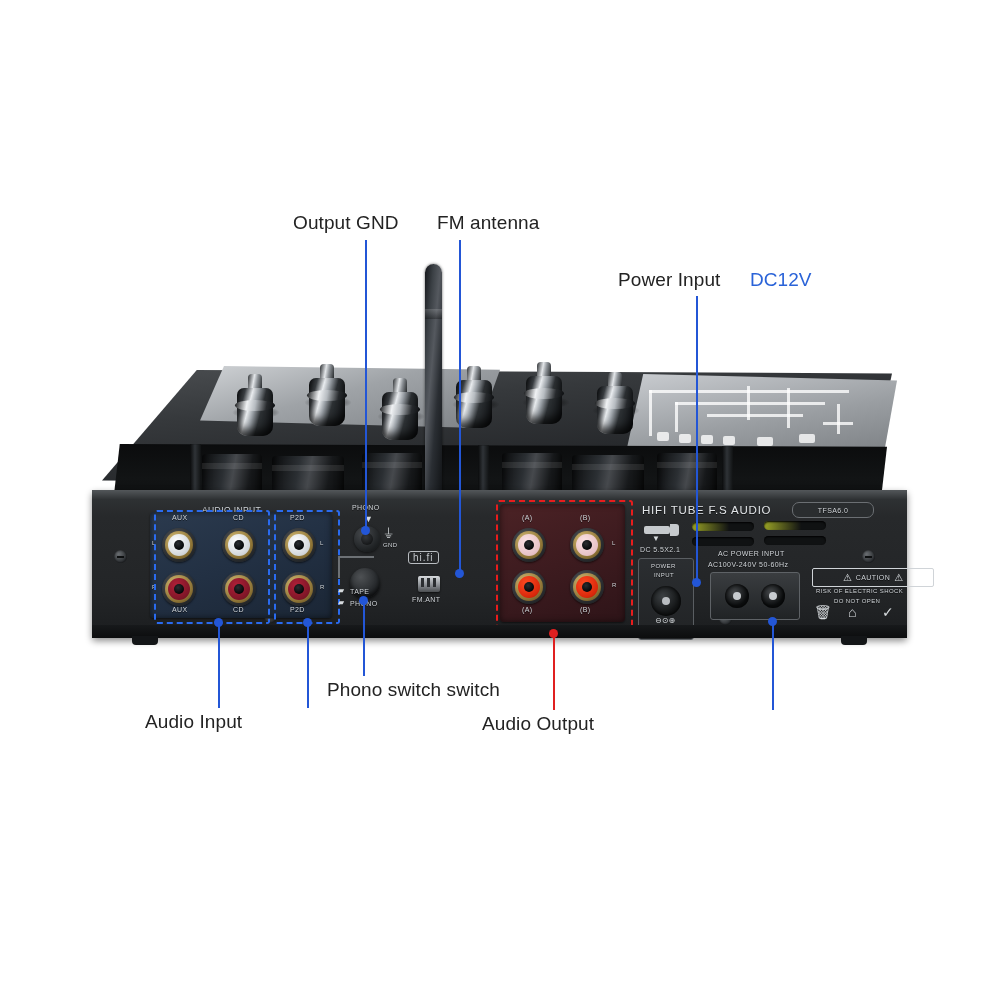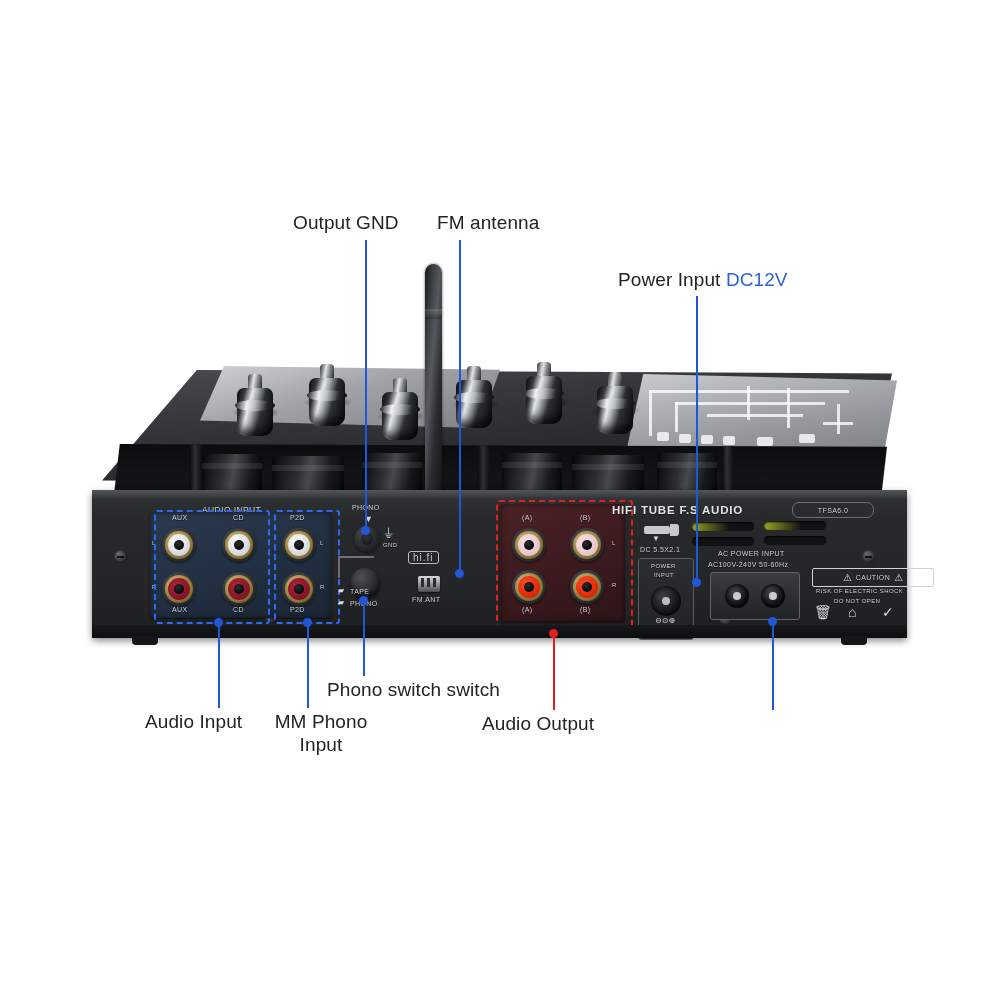--- a/index.html
+++ b/index.html
@@ -2,21 +2,21 @@
 <html><head>
 <meta charset="utf-8">
 <style>
   html,body{margin:0;padding:0;background:#fff;}
   body{width:1000px;height:1000px;position:relative;overflow:hidden;
        font-family:"Liberation Sans","DejaVu Sans",sans-serif;}
   #stage{position:absolute;inset:0;background:#ffffff;}
 
   
   .callout{position:absolute;white-space:nowrap;color:#232323;font-size:19px;line-height:1.22;letter-spacing:.1px;}
-  .callout .hl{color:#2a63d8;}
+  .callout .hl{color:#2a63d8;margin-left:24px;}
   .callout.two-line{white-space:normal;text-align:center;}
   .leader{position:absolute;width:2px;background:#2356d6;}
   .leader.red{background:#e02020;}
   .leader-dot{position:absolute;width:9px;height:9px;border-radius:50%;background:#2356d6;}
   .leader-dot.red{background:#e02020;}
 
   
   #amp{position:absolute;left:92px;top:352px;width:815px;height:300px;}
 
   
@@ -346,21 +346,21 @@
           </div>
 
         <div class="sil xs" style="left:112px;top:36px;">L</div>
         <div class="sil xs" style="left:112px;top:78px;">R</div>
 
         <div class="sil sm" style="left:22px;top:102px;">(A)</div>
         <div class="sil sm" style="left:80px;top:102px;">(B)</div>
       </div>
       <div class="dash red" style="left:404px;top:10px;width:133px;height:126px;"></div>
 
-      <div class="sil big" style="left:520px;top:14px;font-weight:bold;">HIFI TUBE F.S AUDIO</div>
+      <div class="sil big" style="left:550px;top:14px;">HIFI TUBE F.S AUDIO</div>
       <div class="badge" style="left:700px;top:12px;">
         <span class="sil sm" style="position:static;">TFSA6.0</span>
       </div>
 
       <div style="position:absolute;left:552px;top:36px;width:26px;height:8px;background:#c6cacd;border-radius:2px;"></div>
       <div style="position:absolute;left:578px;top:34px;width:9px;height:12px;background:#c6cacd;border-radius:0 3px 3px 0;"></div>
       <div class="symb" style="left:560px;top:44px;font-size:8px;">▼</div>
       <div class="sil sm" style="left:548px;top:56px;">DC 5.5X2.1</div>
 
       <div class="dcjack" style="left:546px;top:68px;">
@@ -419,23 +419,20 @@
   </div>
   <div class="leader" style="left:696px;top:296px;height:286px;"></div>
   <div class="leader-dot" style="left:692px;top:578px;"></div>
 
   <div class="callout" style="left:145px;top:710px;">
     <span>Audio Input</span>
   </div>
   <div class="leader" style="left:218px;top:623px;height:85px;"></div>
   <div class="leader-dot" style="left:214px;top:618px;"></div>
 
-  <div class="callout two-line" style="left:265px;top:710px;width:112px;">
-    <span>MM Phono Input</span>
-  </div>
   <div class="leader" style="left:307px;top:623px;height:85px;"></div>
   <div class="leader-dot" style="left:303px;top:618px;"></div>
 
   <div class="callout" style="left:327px;top:678px;">
     <span>Phono switch switch</span>
   </div>
   <div class="leader" style="left:363px;top:601px;height:75px;"></div>
   <div class="leader-dot" style="left:359px;top:596px;"></div>
 
   <div class="callout" style="left:482px;top:712px;">

